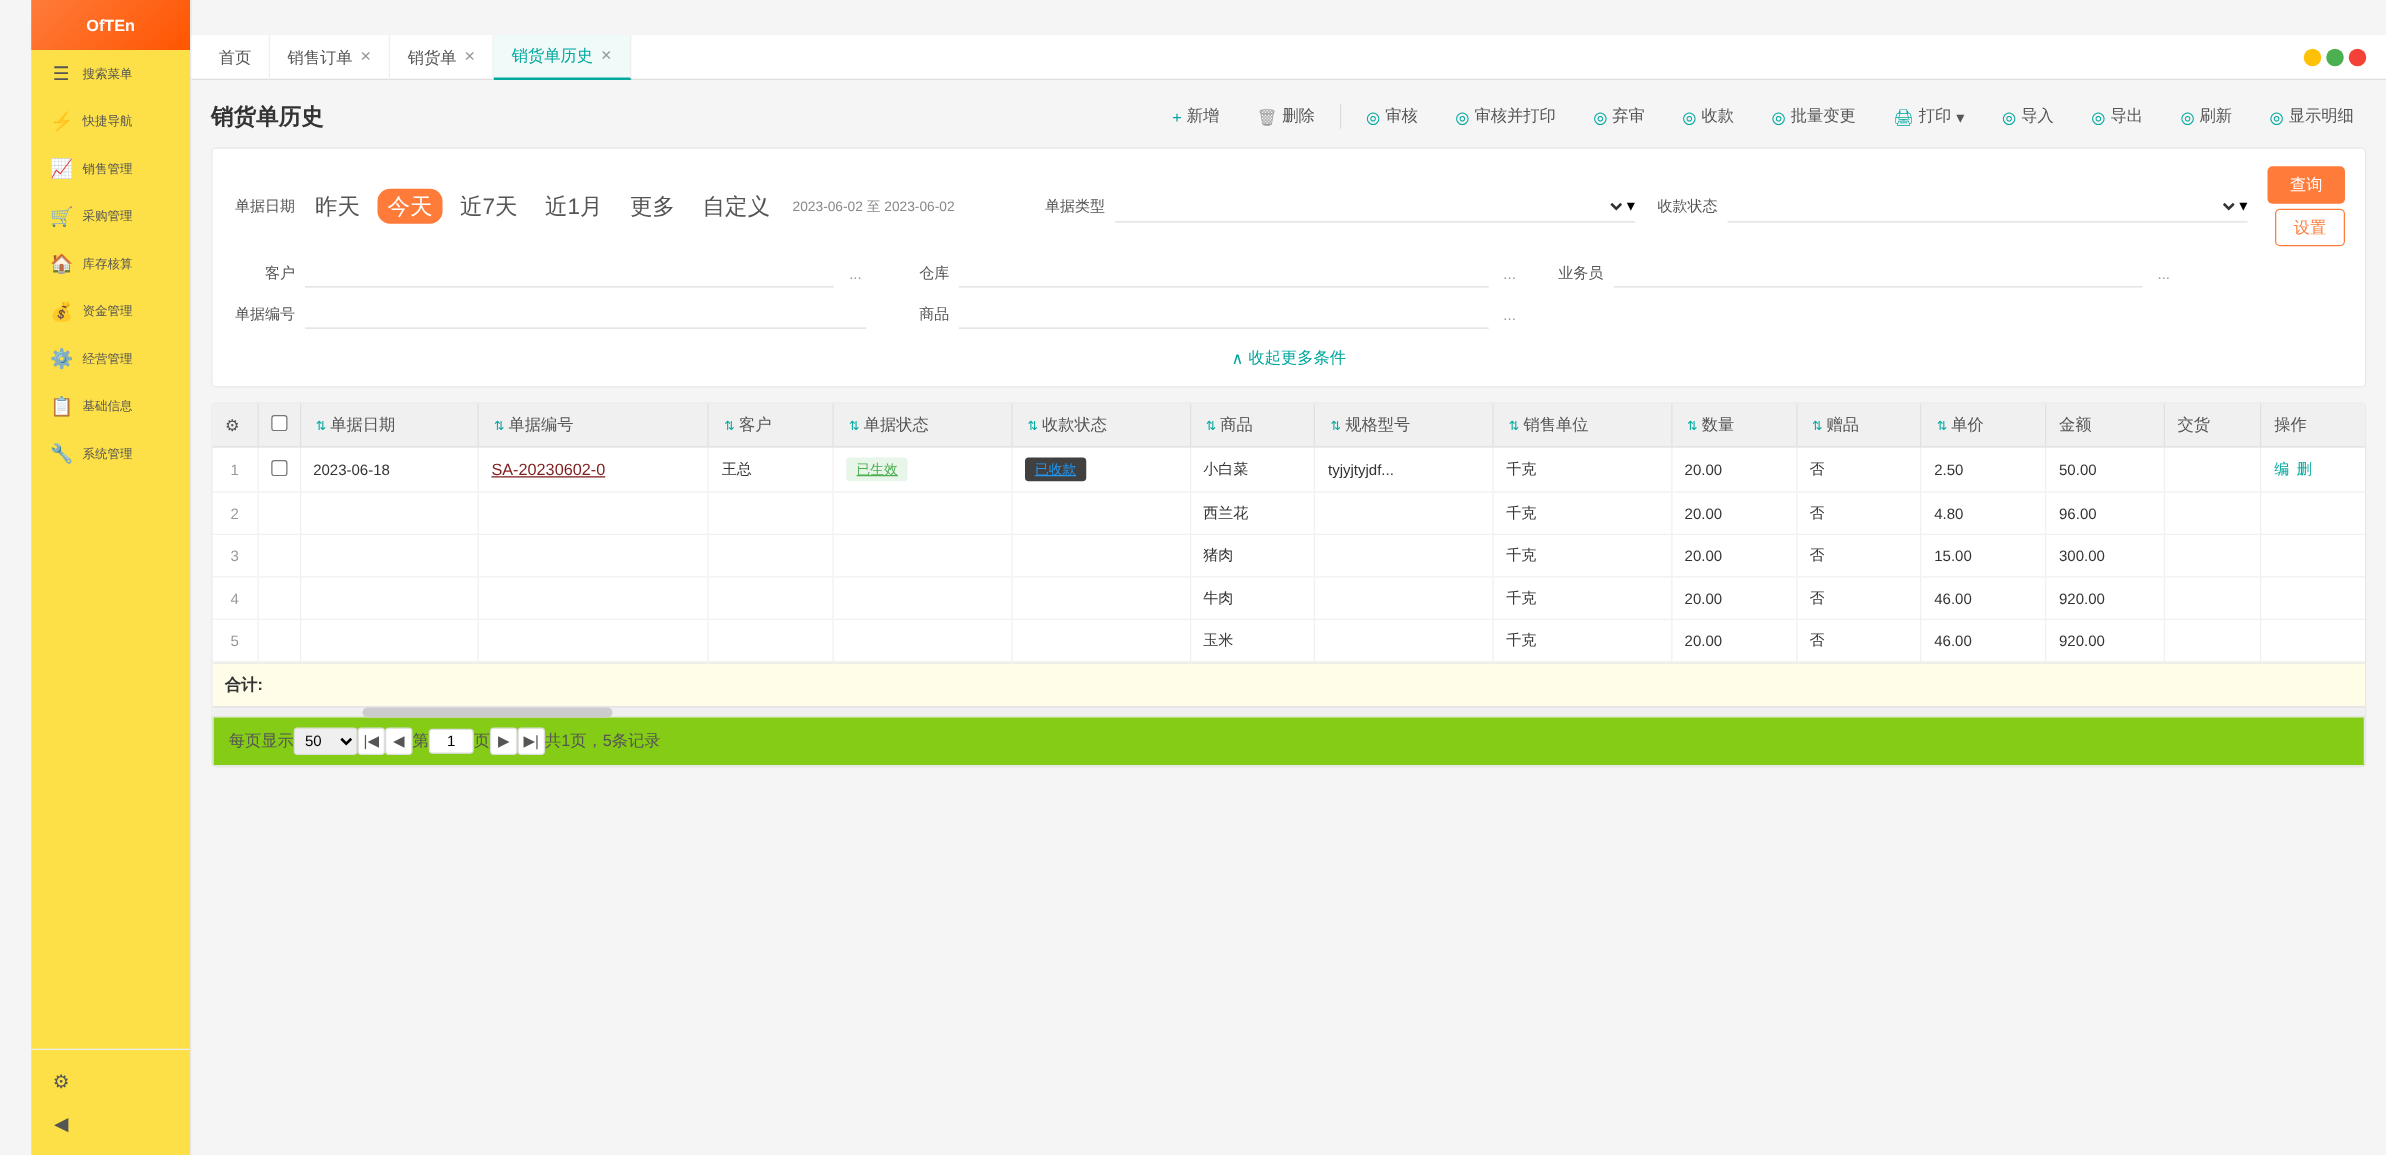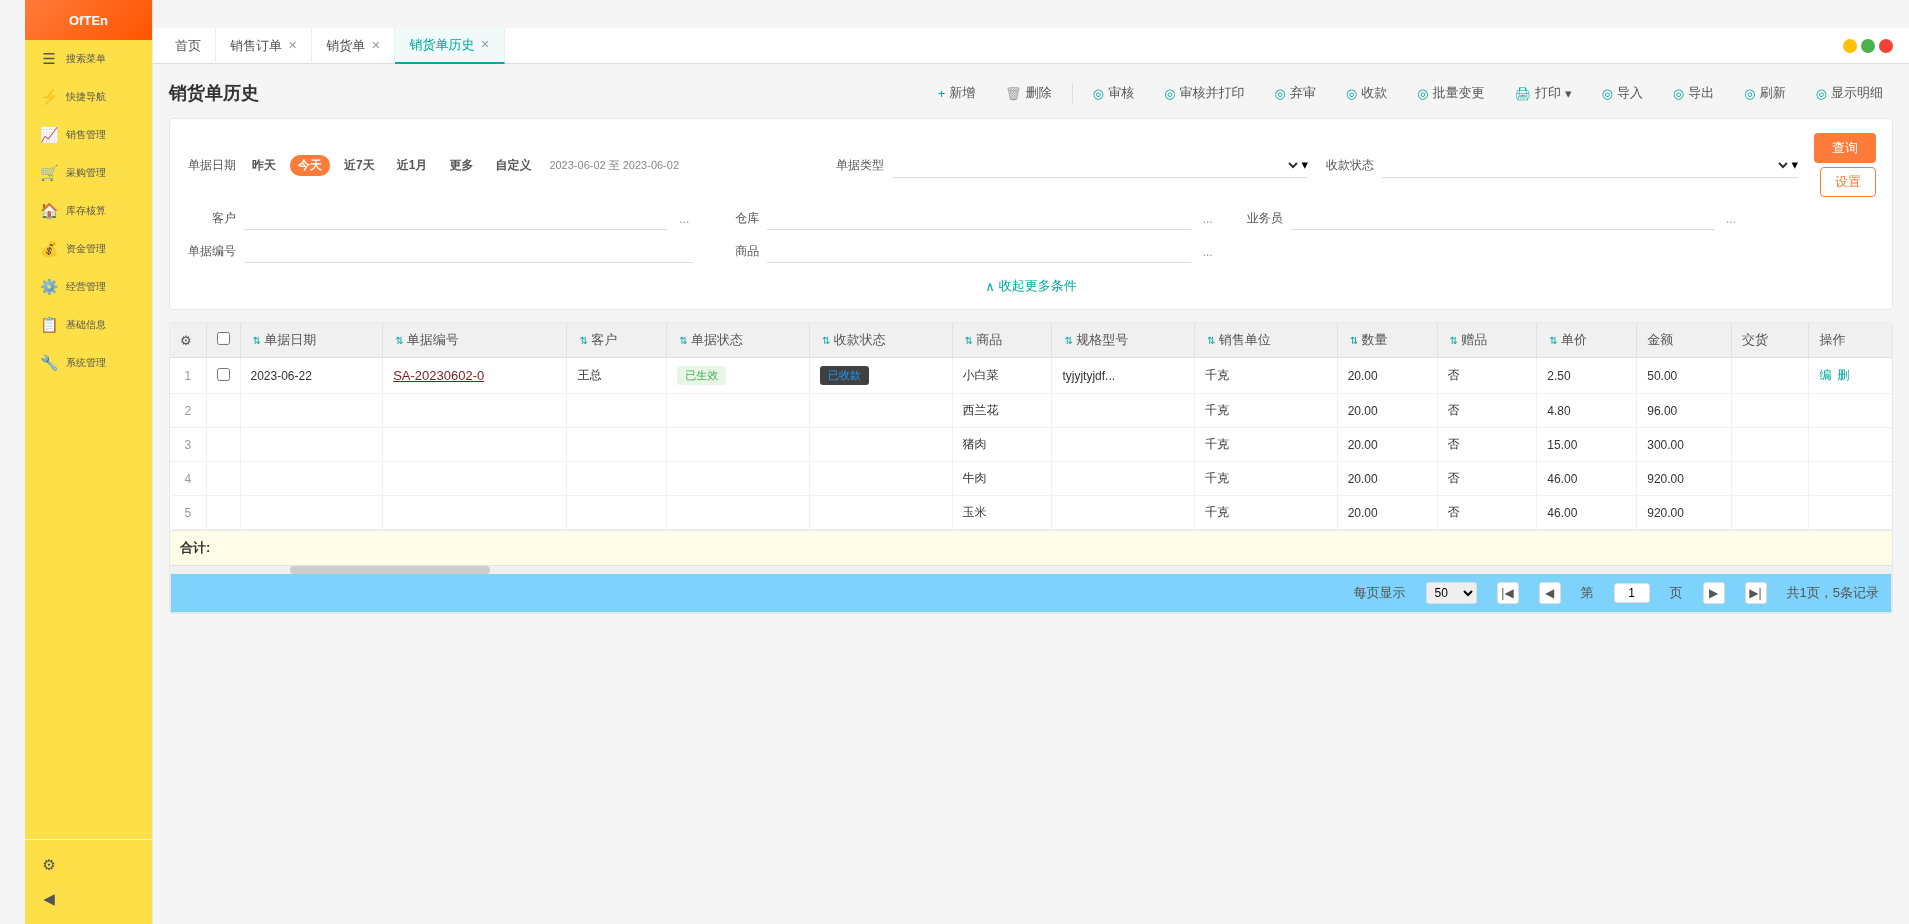--- a/index.html
+++ b/index.html
@@ -163,24 +163,23 @@
       font-size: 12px;
       outline: none;
       padding: 4px 6px;
       color: #333;
     }
     .filter-dots { color: #999; cursor: pointer; font-size: 12px; padding: 0 4px; }
     .date-filter { display: flex; align-items: center; gap: 6px; }
     .date-tag {
       padding: 2px 8px;
       border-radius: 3px;
-      font-size: 12px;
+      font-size: 18px;
       cursor: pointer;
       color: #555;
-      font-weight: bold;
     }
     .date-tag.active { background: #ff7b3a; color: #fff; border-radius: 10px; }
     .date-range { color: #888; font-size: 11px; margin-left: 4px; }
     .filter-more {
       display: flex;
       align-items: center;
       justify-content: center;
       color: #00a89e;
       font-size: 12px;
       cursor: pointer;
@@ -247,20 +246,21 @@
       font-size: 12px;
       white-space: nowrap;
     }
     tbody td:last-child { border-right: none; }
     .status-badge {
       display: inline-flex;
       align-items: center;
       padding: 2px 8px;
       border-radius: 3px;
       font-size: 11px;
+      text-decoration: underline;
     }
     .status-effective { background: #e8f5e9; color: #4caf50; }
     .status-paid { background: #404040; color: #2196f3; }
     .link-text { color: #7f1d1d; cursor: pointer; text-decoration: underline; }
     .row-num { color: #999; text-align: center; }
     .checkbox-col { width: 30px; text-align: center; }
     .action-col { display: flex; gap: 6px; align-items: center; }
     .action-link { color: #00a89e; cursor: pointer; font-size: 12px; }
     .summary-row {
       display: flex;
@@ -276,26 +276,25 @@
       display: flex;
       flex: 1;
       align-items: center;
     }
     .summary-qty { margin-left: 800px; }
     .summary-amt { margin-left: 160px; }
 
     .pagination-bar {
       display: flex;
       align-items: center;
-      justify-content: flex-end;
       padding: 8px 12px;
-      gap: 20px;
+      gap: 0;
       font-size: 12px;
       color: #555;
-      background: #7dd3fc;
+      background: #84cc16;
       border: 1px solid #e8e8e8;
       border-top: 1px solid #eee;
     }
     .page-size-select {
       border: 1px solid #ddd;
       border-radius: 3px;
       padding: 2px 4px;
       font-size: 12px;
       outline: none;
     }
@@ -609,21 +608,21 @@
             </th>
             <th>
               <span>操作</span>
             </th>
           </tr>
         </thead>
         <tbody id="table-body">
         <tr>
     <td class="row-num">1</td>
     <td class="checkbox-col"><input type="checkbox" style=""></td>
-    <td>2023-06-22</td>
+    <td>2023-06-18</td>
     <td><a class="link-text">SA-20230602-0</a></td>
     <td>王总</td>
     <td><span class="status-badge status-effective">已生效</span></td>
     <td><span class="status-badge status-paid">已收款</span></td>
     <td>小白菜</td>
     <td>tyjyjtyjdf...</td>
     <td>千克</td>
     <td>20.00</td>
     <td>否</td>
     <td>2.50</td>

